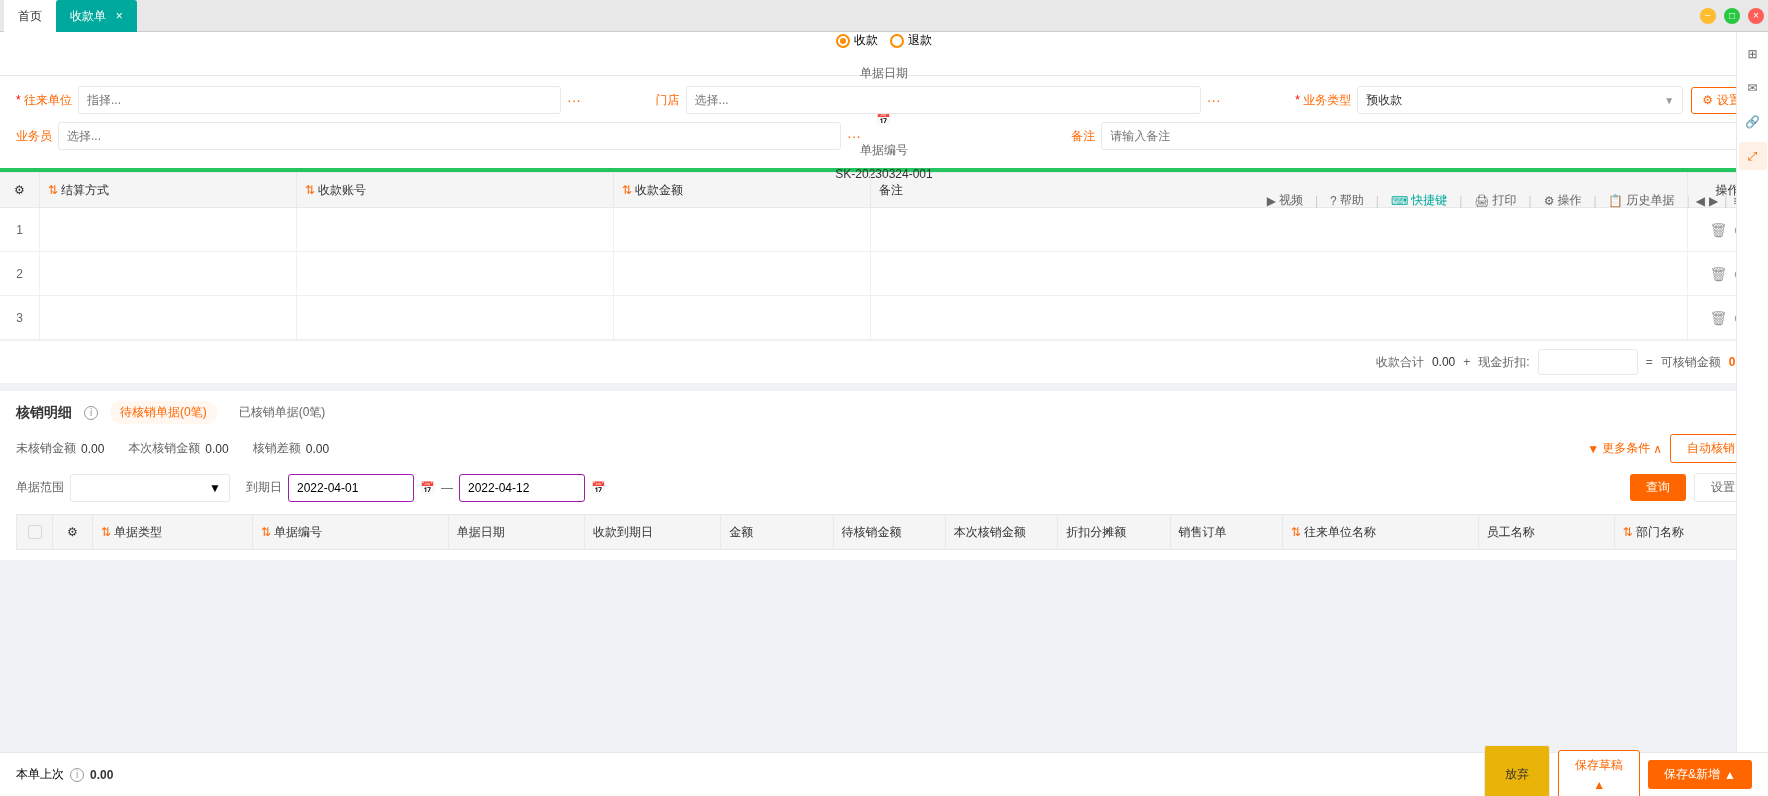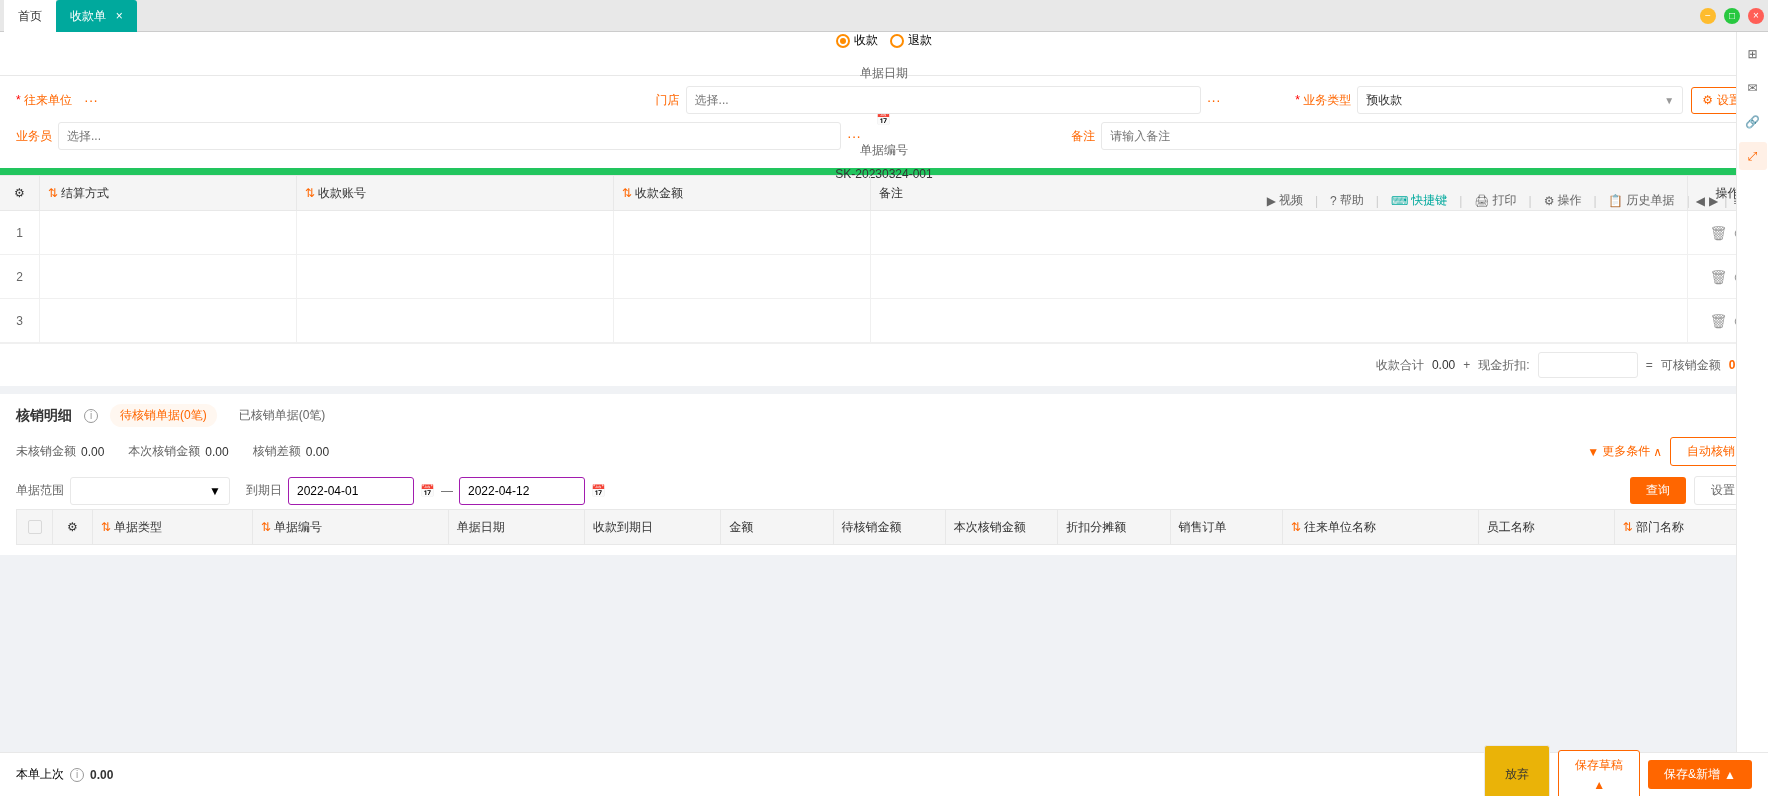--- a/index.html
+++ b/index.html
@@ -24,21 +24,21 @@
     .radio-dot { width: 14px; height: 14px; border-radius: 50%; border: 2px solid #ff8c00; display: flex; align-items: center; justify-content: center; }
     .radio-dot.active::after { content: ''; width: 6px; height: 6px; border-radius: 50%; background: #ff8c00; }
     .toolbar-divider { width: 1px; height: 24px; background: #e8e8e8; margin: 0 4px; }
     .field-label { color: #666; white-space: nowrap; }
     .field-value { color: #333; font-weight: 500; }
     .icon-btn { display: flex; align-items: center; gap: 3px; color: #666; cursor: pointer; padding: 3px 6px; border-radius: 3px; white-space: nowrap; }
     .icon-btn.highlight { color: #00a99d; }
     .toolbar-right { margin-left: auto; display: flex; align-items: center; gap: 6px; }
 
     
-    .form-area { background: #fff; padding: 10px 16px; border-bottom: 7px solid #22c55e; }
+    .form-area { background: #fff; padding: 10px 16px; border-bottom: 4px solid #22c55e; }
     .form-row { display: flex; align-items: center; gap: 0; margin-bottom: 8px; }
     .form-field { display: flex; align-items: center; flex: 1; }
     .form-field-label { color: #f60; font-size: 12px; white-space: nowrap; margin-right: 6px; }
     .form-field-label.required::before { content: '* '; color: #f00; }
     .form-input { flex: 1; height: 28px; border: 1px solid #e8e8e8; border-radius: 3px; padding: 0 8px; color: #999; outline: none; }
     .more-btn { color: #f60; cursor: pointer; padding: 0 6px; font-size: 14px; }
     .setting-btn { display: flex; align-items: center; gap: 4px; padding: 4px 10px; border: 1px solid #f60; border-radius: 3px; color: #f60; cursor: pointer; background: #fff; }
     .dropdown-arrow { color: #999; font-size: 10px; }
 
     
@@ -72,21 +72,21 @@
     .nuclear-section { background: #fff; padding: 10px 16px; }
     .nuclear-header { display: flex; align-items: center; gap: 12px; margin-bottom: 10px; }
     .nuclear-title { font-size: 14px; font-weight: bold; color: #333; }
     .info-icon { width: 14px; height: 14px; border-radius: 50%; border: 1px solid #999; color: #999; display: inline-flex; align-items: center; justify-content: center; font-size: 10px; cursor: pointer; }
     .tab-pill { padding: 3px 10px; border-radius: 12px; cursor: pointer; color: #666; }
     .tab-pill.active { background: #fff7f0; color: #f60; }
     .nuclear-stats { display: flex; align-items: center; gap: 24px; margin-bottom: 10px; }
     .stat-item { display: flex; align-items: center; gap: 5px; }
     .stat-label { color: #666; }
     .stat-value { color: #333; }
-    .filter-bar { display: flex; align-items: center; justify-content: space-between; margin-bottom: 4px; }
+    .filter-bar { display: flex; align-items: center; justify-content: space-between; margin-bottom: 12px; }
     .filter-left { display: flex; align-items: center; gap: 16px; }
     .date-range { display: flex; align-items: center; gap: 6px; }
     .date-input { height: 28px; border: 1px solid #a21caf; border-radius: 3px; padding: 0 8px; width: 126px; }
     .select-input { height: 28px; border: 1px solid #e8e8e8; border-radius: 3px; padding: 0 8px; width: 160px; display: flex; align-items: center; justify-content: space-between; cursor: pointer; }
     .filter-right { display: flex; align-items: center; gap: 8px; }
     .more-filter { color: #f60; cursor: pointer; display: flex; align-items: center; gap: 3px; }
     .btn-query { background: #f60; color: #fff; border: none; border-radius: 3px; padding: 5px 16px; cursor: pointer; }
     .btn-settings { background: #fff; color: #666; border: 1px solid #e8e8e8; border-radius: 3px; padding: 5px 16px; cursor: pointer; }
     .btn-auto-cancel { background: #fff; color: #f60; border: 1px solid #f60; border-radius: 3px; padding: 5px 16px; cursor: pointer; }
 
@@ -199,20 +199,21 @@
       <span style="cursor:pointer;color:#f60;font-size:14px">⊞</span>
     </div>
   </div>
 </div>
 
 <div class="form-area">
   <div class="form-row">
 
     <div class="form-field" style="flex:2.5">
       <span class="form-field-label required">往来单位</span>
+      <input class="form-input" type="text" placeholder="指择..." style="">
       <span class="more-btn">···</span>
     </div>
     <div style="flex:0.3"></div>
 
     <div class="form-field" style="flex:2.5">
       <span class="form-field-label">门店</span>
       <input class="form-input" type="text" placeholder="选择..." style="">
       <span class="more-btn">···</span>
     </div>
     <div style="flex:0.3"></div>

